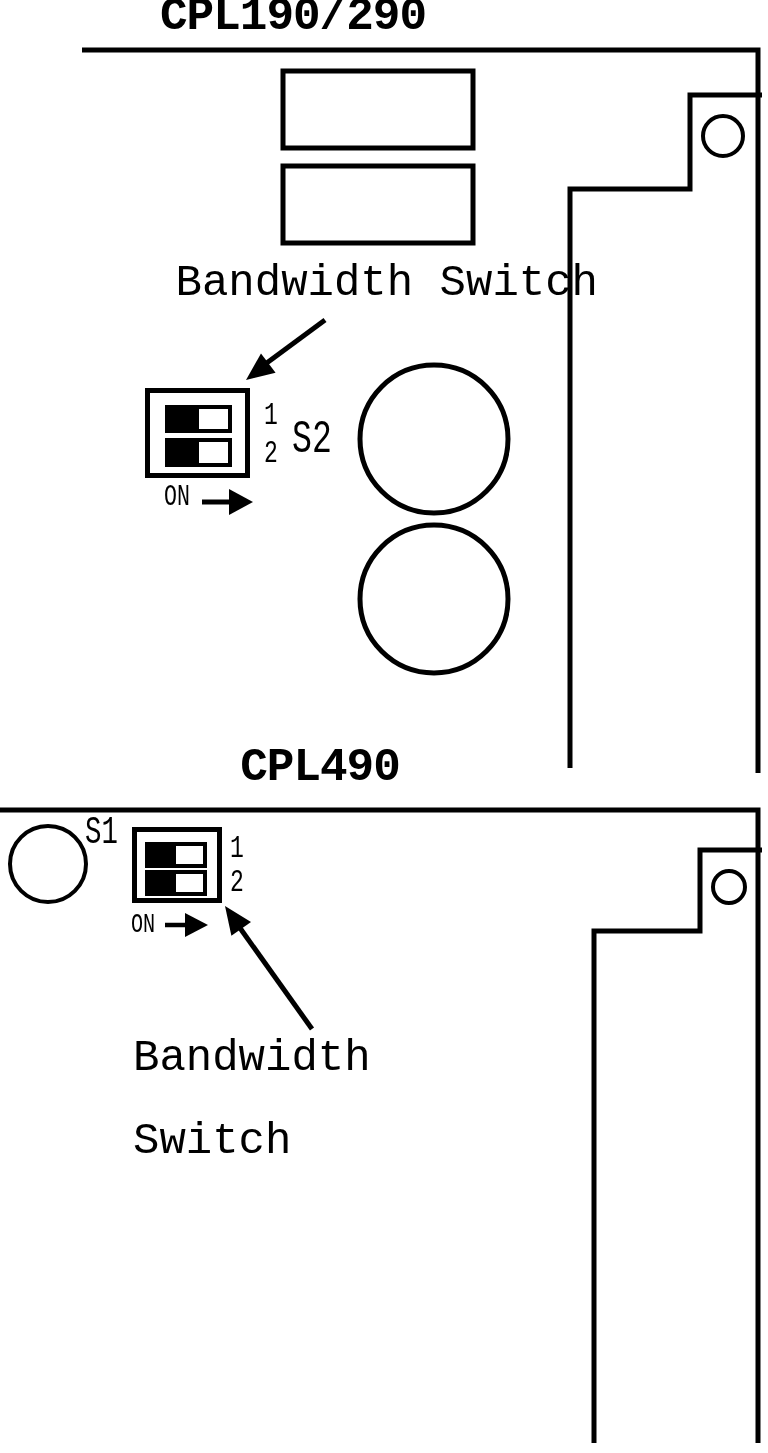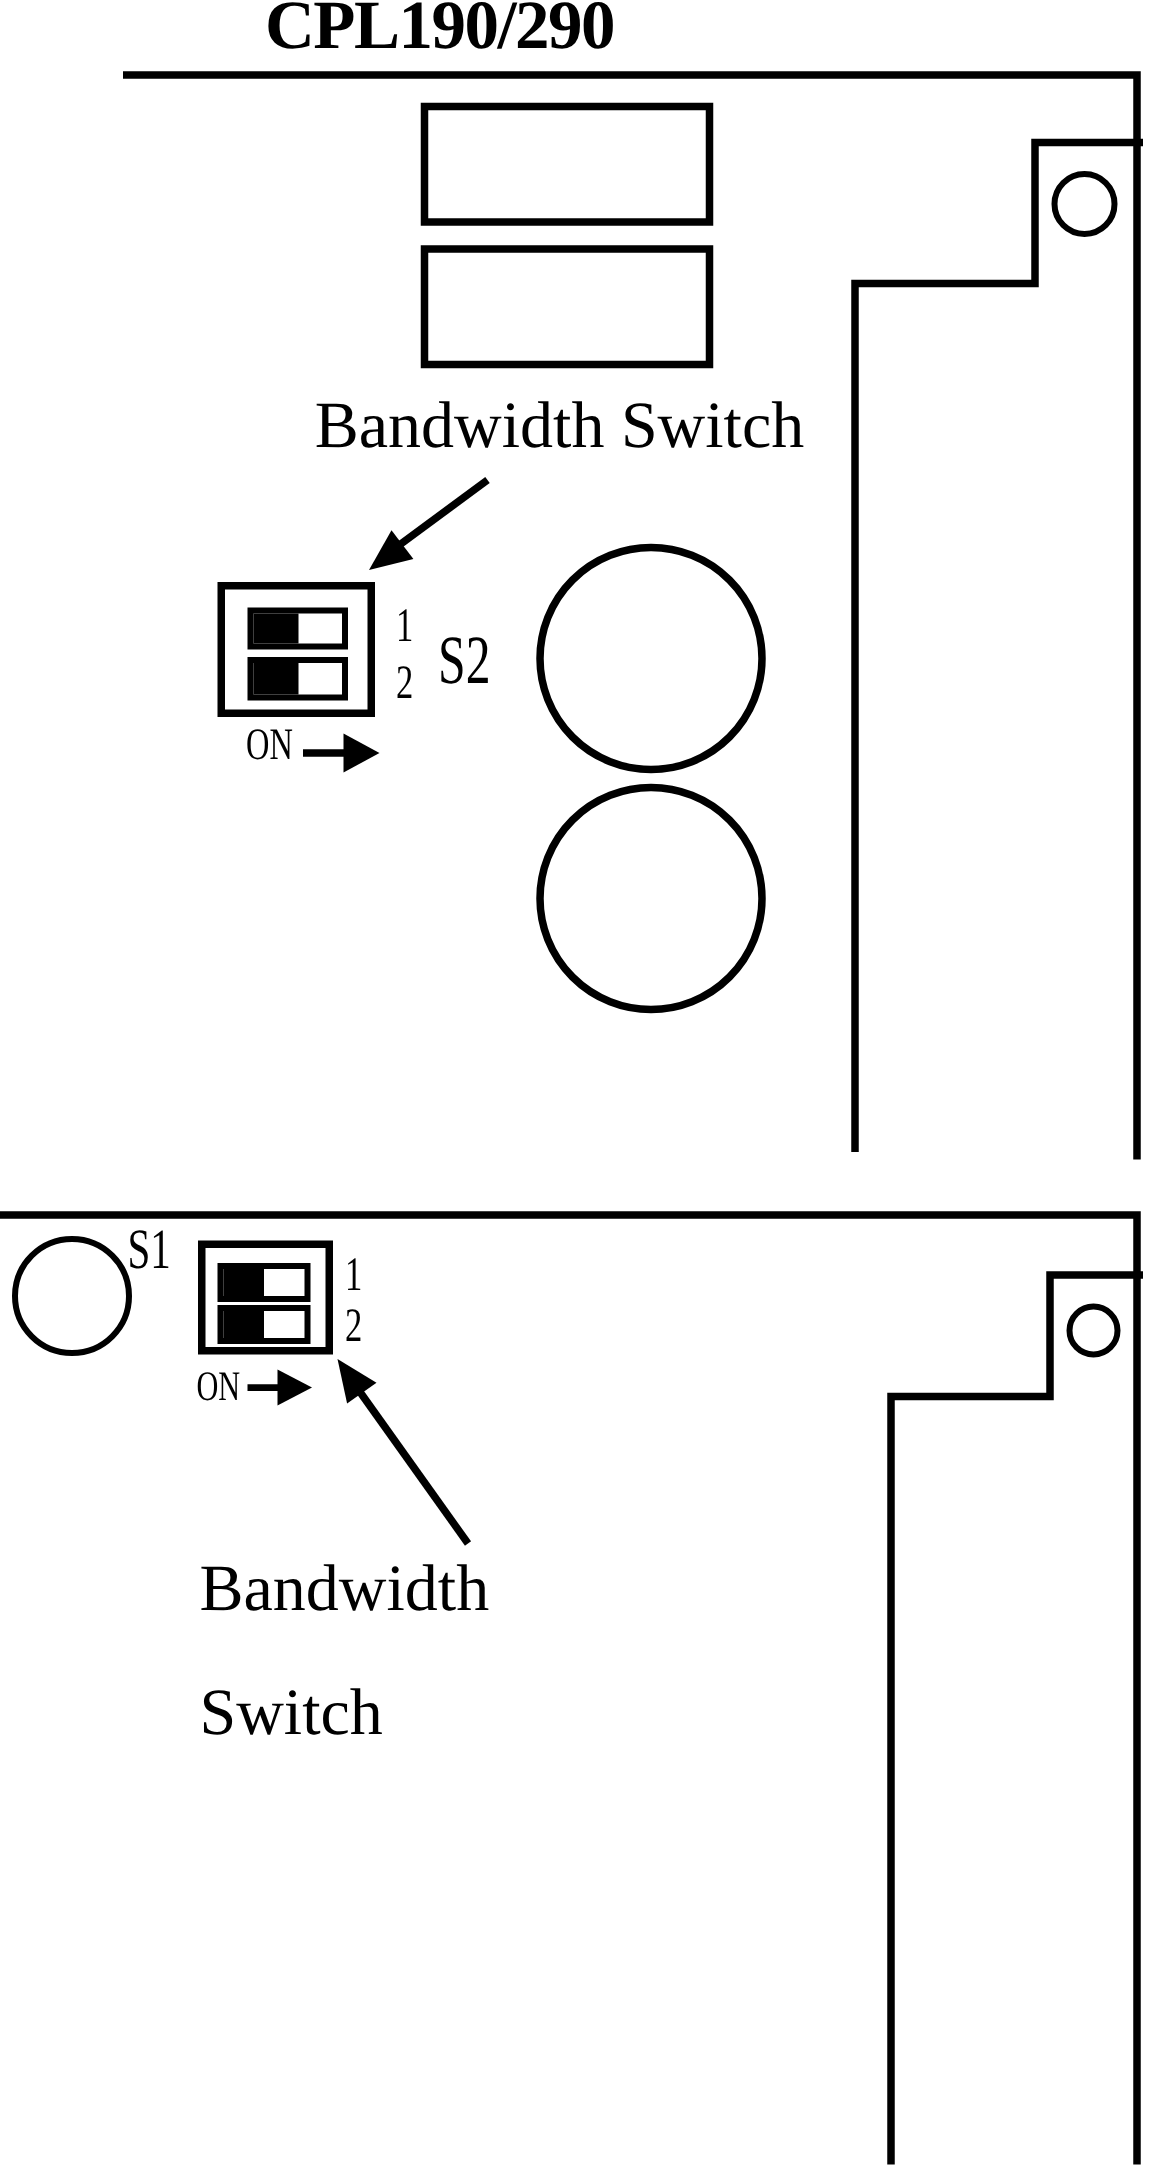--- a/index.html
+++ b/index.html
@@ -1,19 +1,19 @@
 <!DOCTYPE html>
 <html style="--ink: #000000; --paper: #ffffff;"><head>
 <meta charset="utf-8">
 <style>
   html,body{margin:0;padding:0;background:#fff;}
   #canvas{
     position:relative;width:768px;height:1453px;overflow:hidden;
     background:var(--paper,#fff);color:var(--ink,#000);
-    font-family:Liberation Serif, serif;
+    font-family:Liberation Mono, monospace;
   }
   #diagram-svg{position:absolute;left:0;top:0;}
   .txt{position:absolute;white-space:nowrap;color:var(--ink,#000);}
   .title{font-weight:bold;font-size:46px;line-height:48px;text-align:center;letter-spacing:-1px;}
   .label-lg{font-size:44px;line-height:45px;}
   .cond{display:inline-block;transform:scaleX(0.72);transform-origin:0 50%;}
   .dipbox{position:absolute;border:5px solid var(--ink,#000);background:#fff;box-sizing:border-box;}
   .diprow{position:absolute;border:4px solid var(--ink,#000);background:#fff;box-sizing:border-box;}
   .half-on{width:50%;height:100%;background:var(--ink,#000);}
 </style>
@@ -45,35 +45,36 @@
 
     <line x1="312" y1="1029" x2="240" y2="928" stroke="currentColor" stroke-width="5"></line>
     <polygon points="225,906 251,921.9 231.4,935.7" fill="currentColor"></polygon>
 
     <line x1="165" y1="925" x2="187" y2="925" stroke="currentColor" stroke-width="4.5"></line>
     <polygon points="208,925 185,913 185,937" fill="currentColor"></polygon>
   </svg>
 
   <div class="txt title" style="left:58px;top:-7px;width:470px;">CPL190/290</div>
 
-  <div class="txt label-lg" style="left:148px;top:261px;width:450px;text-align:center;">Bandwidth Switch</div>
+  <div class="txt label-lg" style="left:148px;top:261px;width:450px;text-align:right;">Bandwidth Switch</div>
 
   <div class="dipbox" style="left:145px;top:388px;width:105px;height:90px;"></div>
   <div class="diprow" style="left:165px;top:405px;width:67px;height:28px;">
     <div class="half-on"></div>
   </div>
   <div class="diprow" style="left:165px;top:438px;width:67px;height:29px;">
     <div class="half-on"></div>
   </div>
 
   <div class="txt" style="left:264px;top:400px;font-size:32px;line-height:32px;"><span class="cond">1</span></div>
   <div class="txt" style="left:264px;top:438px;font-size:32px;line-height:32px;"><span class="cond">2</span></div>
   <div class="txt" style="left:292px;top:423px;font-size:46px;line-height:34px;"><span class="cond">S2</span></div>
   <div class="txt" style="left:164px;top:482px;font-size:30px;line-height:30px;"><span class="cond">ON</span></div>
 
+  <div class="txt title" style="left:95px;top:744px;width:450px;">CPL490</div>
 
   <div class="txt" style="left:85px;top:818px;font-size:38px;line-height:30px;"><span class="cond">S1</span></div>
 
   <div class="dipbox" style="left:132px;top:827px;width:90px;height:76px;"></div>
   <div class="diprow" style="left:145px;top:842px;width:62px;height:26px;">
     <div class="half-on"></div>
   </div>
   <div class="diprow" style="left:145px;top:870px;width:62px;height:26px;">
     <div class="half-on"></div>
   </div>

